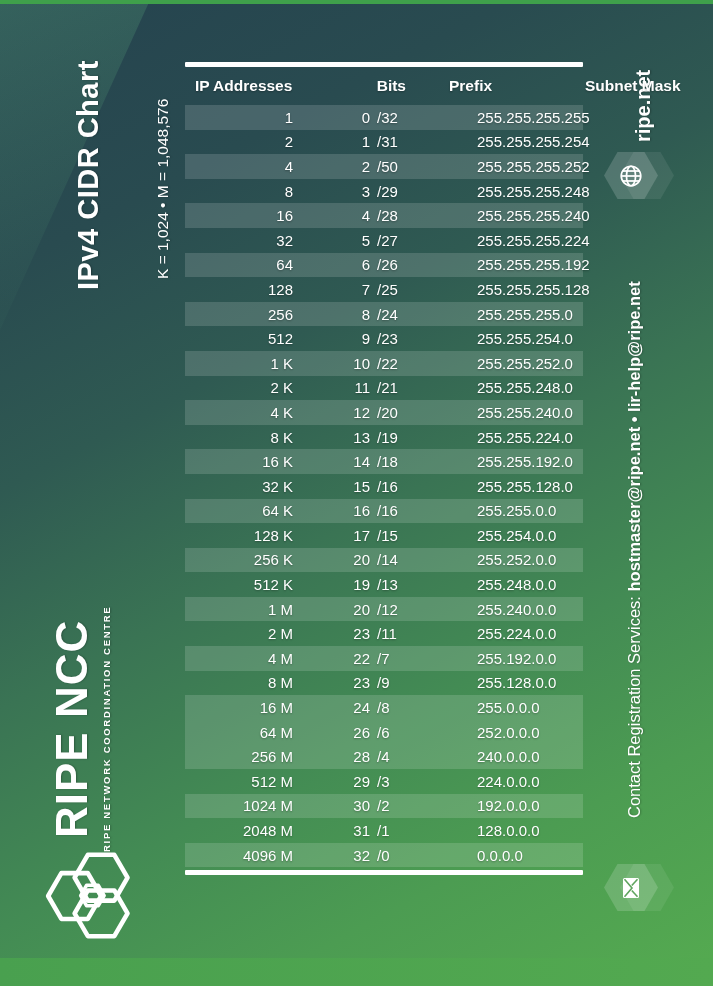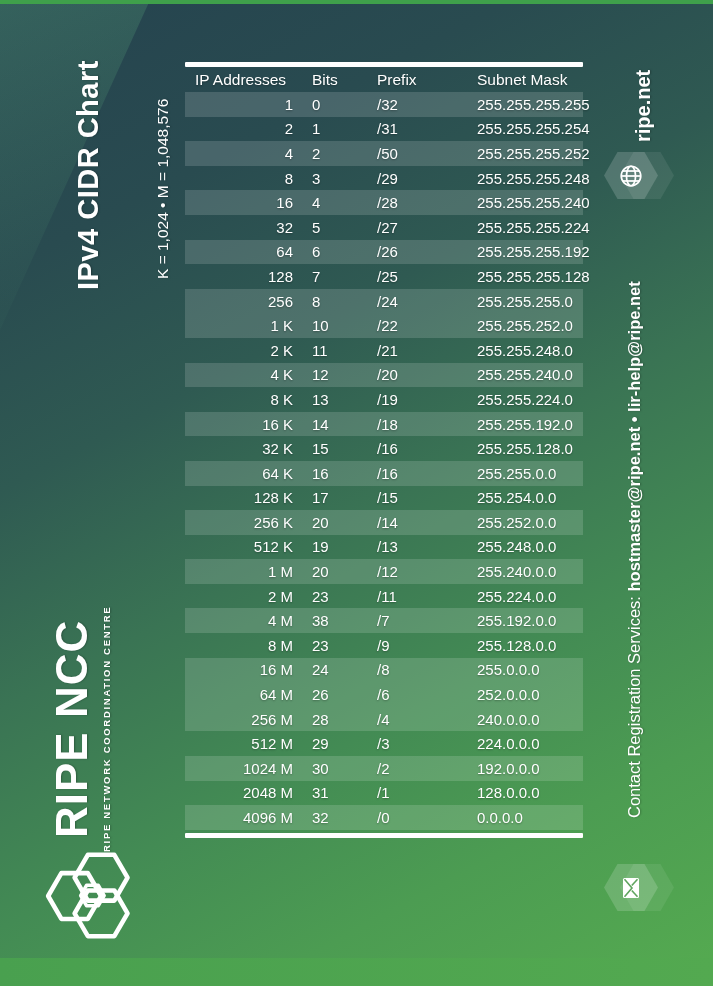--- a/index.html
+++ b/index.html
@@ -53,24 +53,24 @@
   #logo{position:absolute;left:40px;top:838px;width:114px;height:114px;}
   
   .tbl{
     position:absolute;left:185px;top:62px;width:398px;
     text-shadow:0 1px 2px rgba(0,0,0,0.3);
   }
   .rule{height:5px;background:#ffffff;border-radius:1px;}
   .rule-bottom{margin-top:3px;}
   .thead{
     display:grid;grid-template-columns:115px 70px 68px 145px;
-    height:25px;align-items:center;font-weight:400;font-size:15.5px;
+    height:38px;align-items:center;font-weight:700;font-size:15.5px;gap:36px;
   }
   .thead .h-ip{padding-left:10px;}
-  .h-bits,.c-bits{padding-left:12px;}
+  .h-bits,.c-bits{padding-left:12px;text-align:right;}
   .h-prefix,.c-prefix{padding-left:7px;}
   .h-mask,.c-mask{padding-left:7px;margin-left:32px;}
   .row{
     display:grid;grid-template-columns:115px 70px 68px 145px;
     height:24.6px;align-items:center;font-size:15px;
   }
   .row.band{background:rgba(255,255,255,0.15);}
   .c-ip{text-align:right;padding-right:7px;}
 </style>
 </head>
@@ -187,20 +187,26 @@
         <div class="c-bits">7</div>
         <div class="c-prefix">/25</div>
         <div class="c-mask">255.255.255.128</div>
       </div>
       <div class="row band">
         <div class="c-ip">256</div>
         <div class="c-bits">8</div>
         <div class="c-prefix">/24</div>
         <div class="c-mask">255.255.255.0</div>
       </div>
+      <div class="row">
+        <div class="c-ip">512</div>
+        <div class="c-bits">9</div>
+        <div class="c-prefix">/23</div>
+        <div class="c-mask">255.255.254.0</div>
+      </div>
       <div class="row band">
         <div class="c-ip">1 K</div>
         <div class="c-bits">10</div>
         <div class="c-prefix">/22</div>
         <div class="c-mask">255.255.252.0</div>
       </div>
       <div class="row">
         <div class="c-ip">2 K</div>
         <div class="c-bits">11</div>
         <div class="c-prefix">/21</div>
@@ -261,21 +267,21 @@
         <div class="c-mask">255.240.0.0</div>
       </div>
       <div class="row">
         <div class="c-ip">2 M</div>
         <div class="c-bits">23</div>
         <div class="c-prefix">/11</div>
         <div class="c-mask">255.224.0.0</div>
       </div>
       <div class="row band">
         <div class="c-ip">4 M</div>
-        <div class="c-bits">38</div>
+        <div class="c-bits">22</div>
         <div class="c-prefix">/7</div>
         <div class="c-mask">255.192.0.0</div>
       </div>
       <div class="row">
         <div class="c-ip">8 M</div>
         <div class="c-bits">23</div>
         <div class="c-prefix">/9</div>
         <div class="c-mask">255.128.0.0</div>
       </div>
       <div class="row band">

